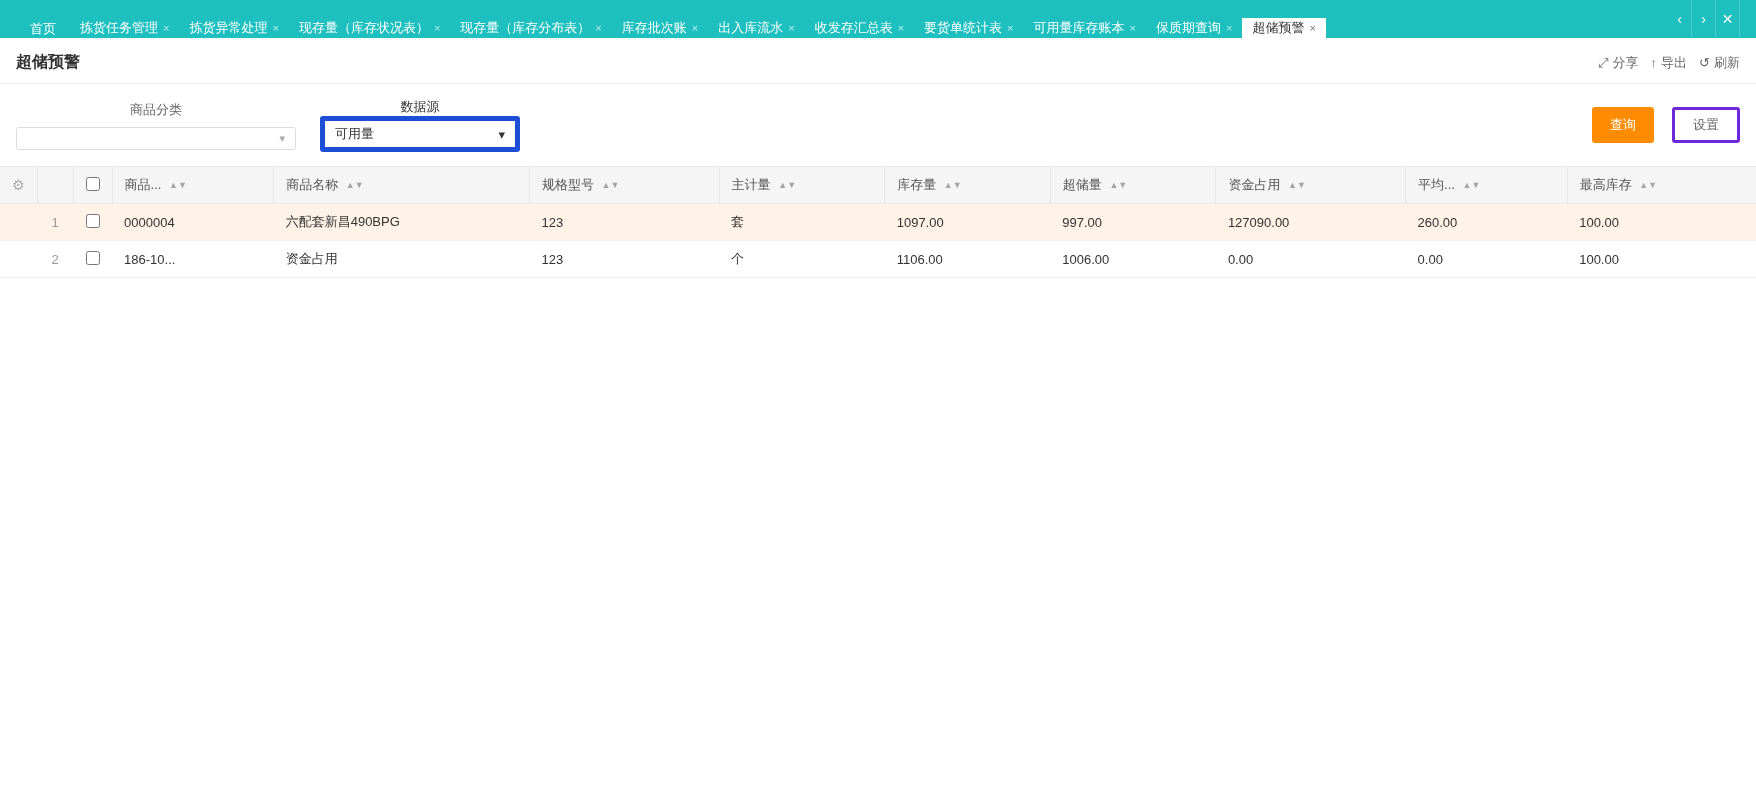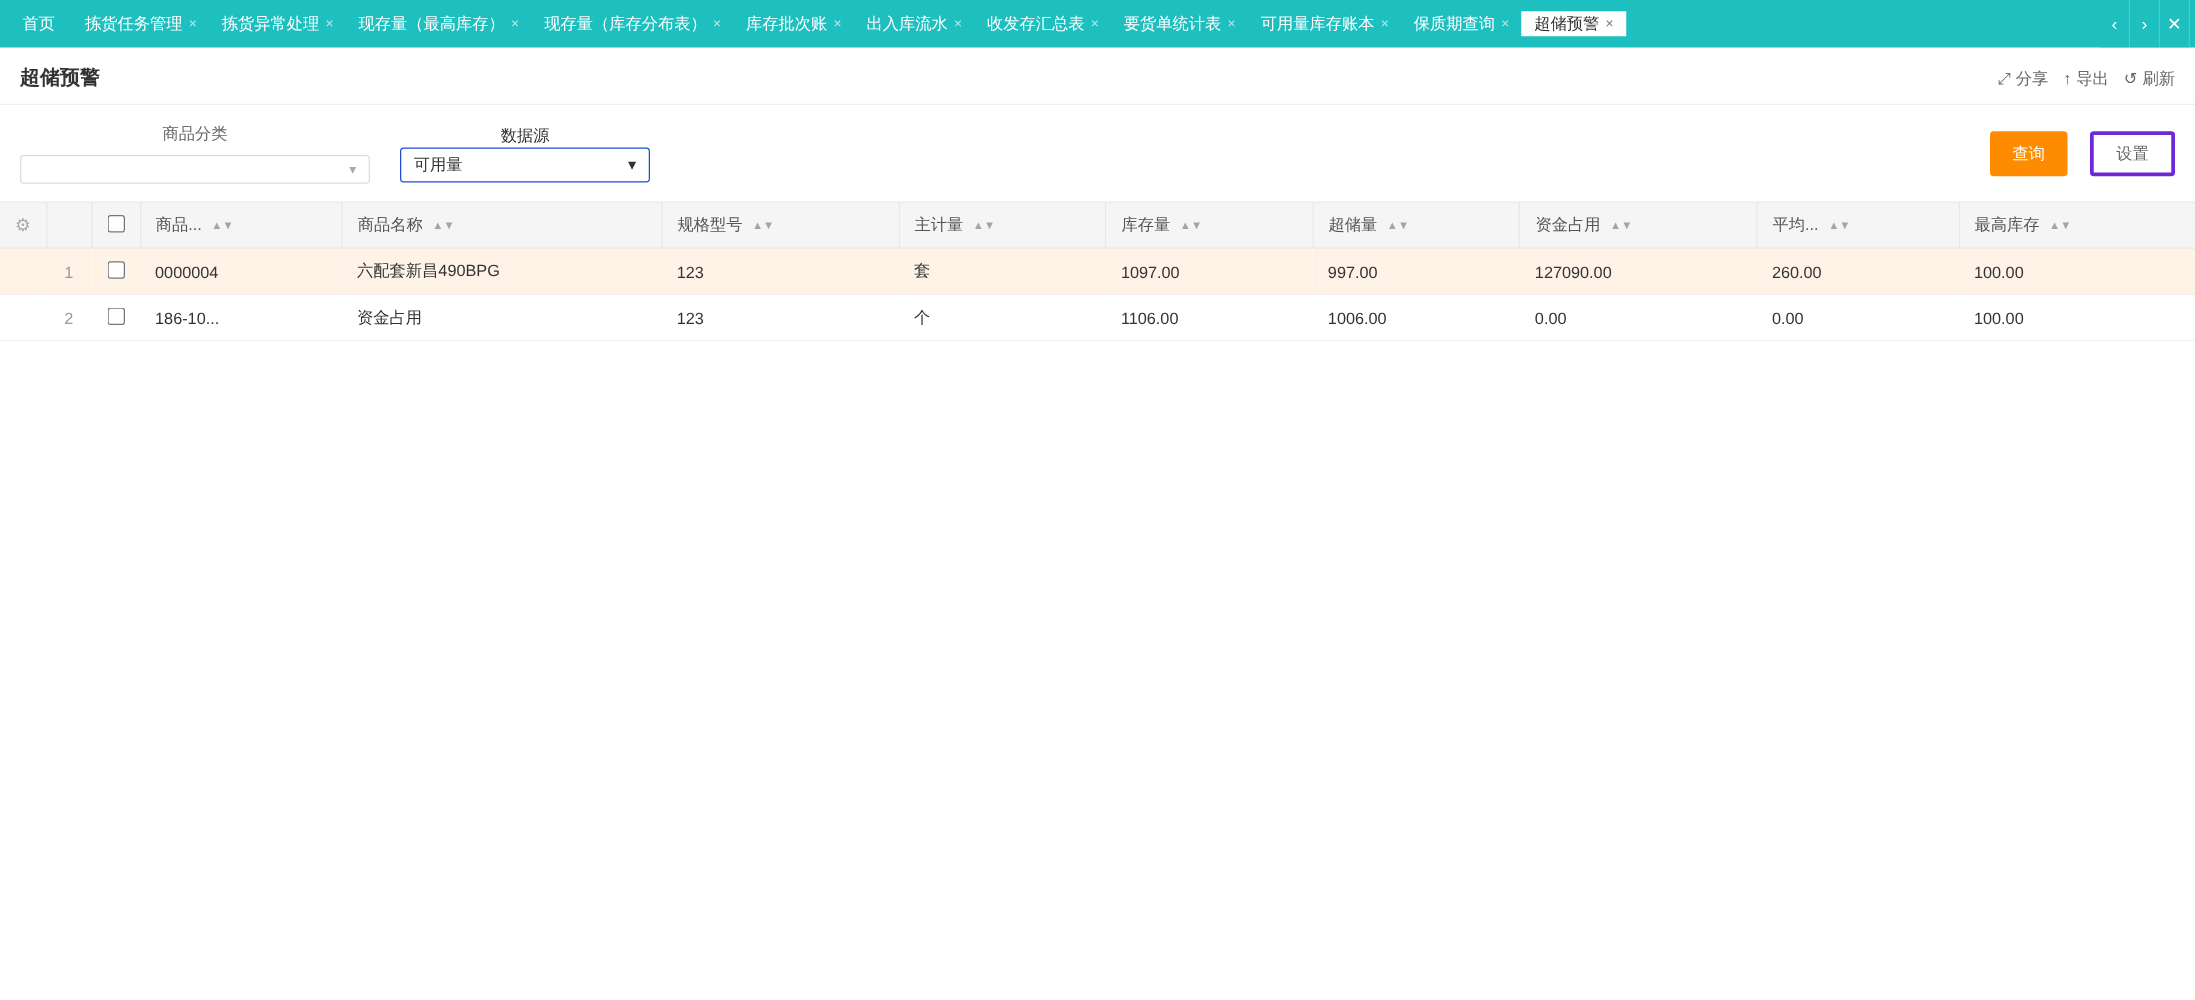--- a/index.html
+++ b/index.html
@@ -1,24 +1,24 @@
 <!DOCTYPE html>
 <html><head>
   <meta charset="utf-8">
   <style>
     * { margin: 0; padding: 0; box-sizing: border-box; }
     body { font-family: 'Microsoft YaHei', Arial, sans-serif; font-size: 13px; background: #fff; color: #333; overflow-x: hidden; }
 
     
     .top-nav {
       display: flex;
-      align-items: center;
+      align-items: flex-end;
       background: #1dbfbf;
       height: 38px;
-      padding: 0 4px;
+      padding: 0 16px;
       overflow: hidden;
       white-space: nowrap;
     }
     .top-nav .nav-item {
       display: inline-flex;
       align-items: center;
       height: 20px;
       padding: 0 10px;
       color: #fff;
       font-size: 13px;
@@ -133,21 +133,21 @@
       display: flex;
       align-items: center;
       gap: 0;
     }
     .filter-select-inline .source-label {
       color: #333;
       font-size: 13px;
       white-space: nowrap;
     }
     .filter-select-inline .source-value {
-      border: 1px solid #1d4ed8;
+      border: 5px solid #1d4ed8;
       border-radius: 3px;
       padding: 4px 10px;
       min-width: 200px;
       cursor: pointer;
       background: #fff;
       display: flex;
       align-items: center;
       justify-content: space-between;
     }
     .source-value-text { color: #333; font-size: 13px; }
@@ -254,21 +254,21 @@
 
   <div class="nav-item">
     <span>拣货任务管理</span>
     <span class="close-btn">×</span>
   </div>
   <div class="nav-item">
     <span>拣货异常处理</span>
     <span class="close-btn">×</span>
   </div>
   <div class="nav-item">
-    <span>现存量（最高库存）</span>
+    <span>现存量（库存状况表）</span>
     <span class="close-btn">×</span>
   </div>
   <div class="nav-item">
     <span>现存量（库存分布表）</span>
     <span class="close-btn">×</span>
   </div>
   <div class="nav-item">
     <span>库存批次账</span>
     <span class="close-btn">×</span>
   </div>

